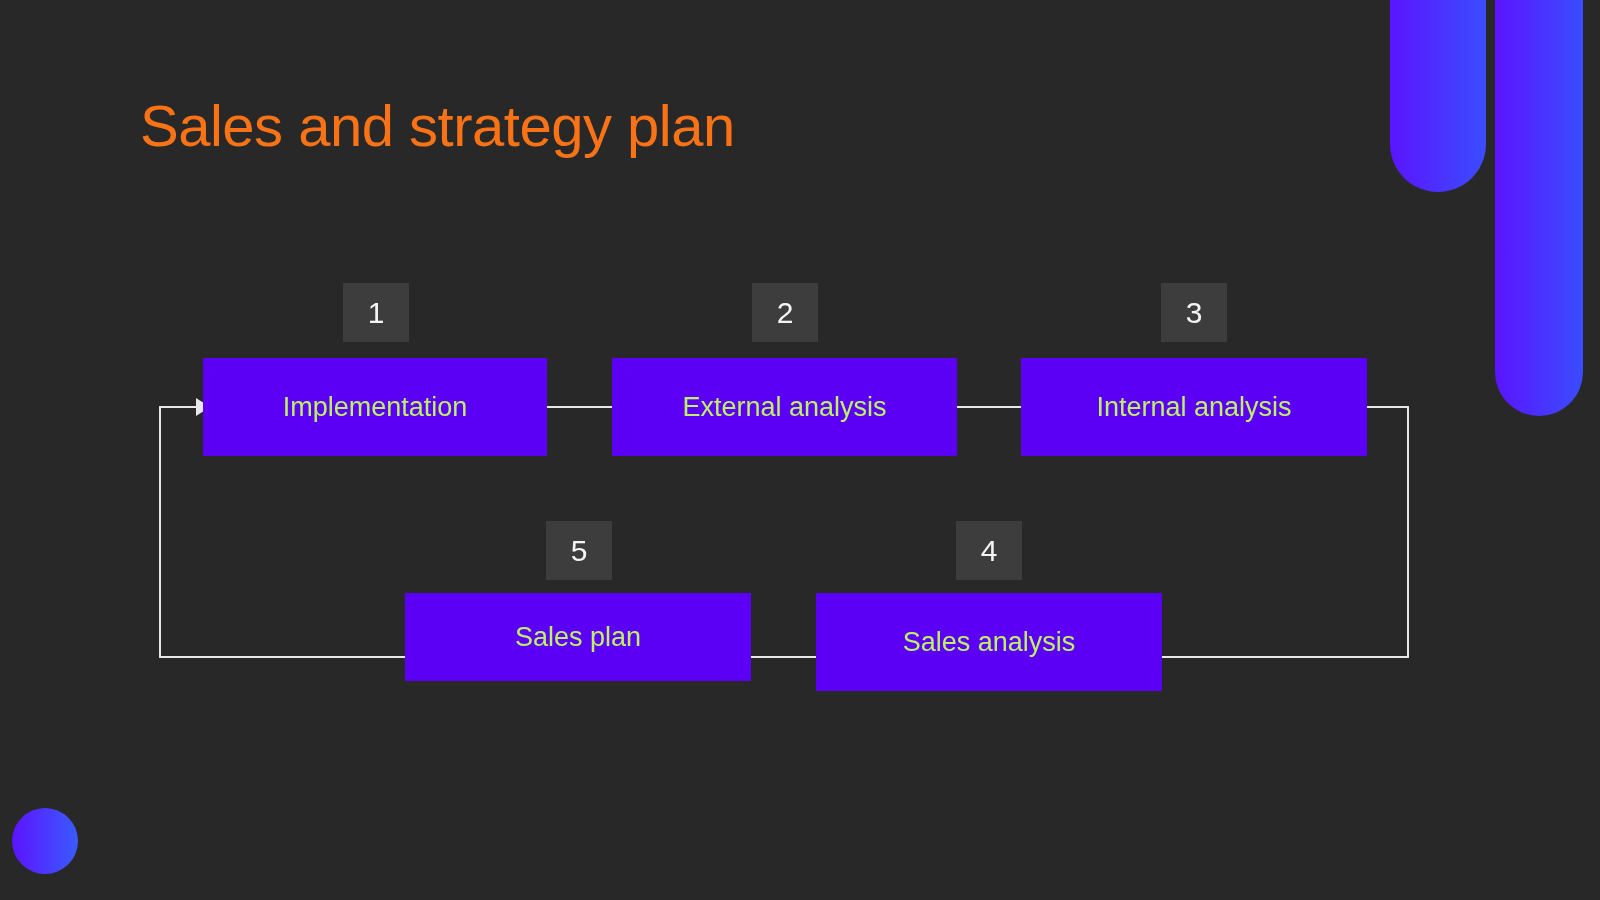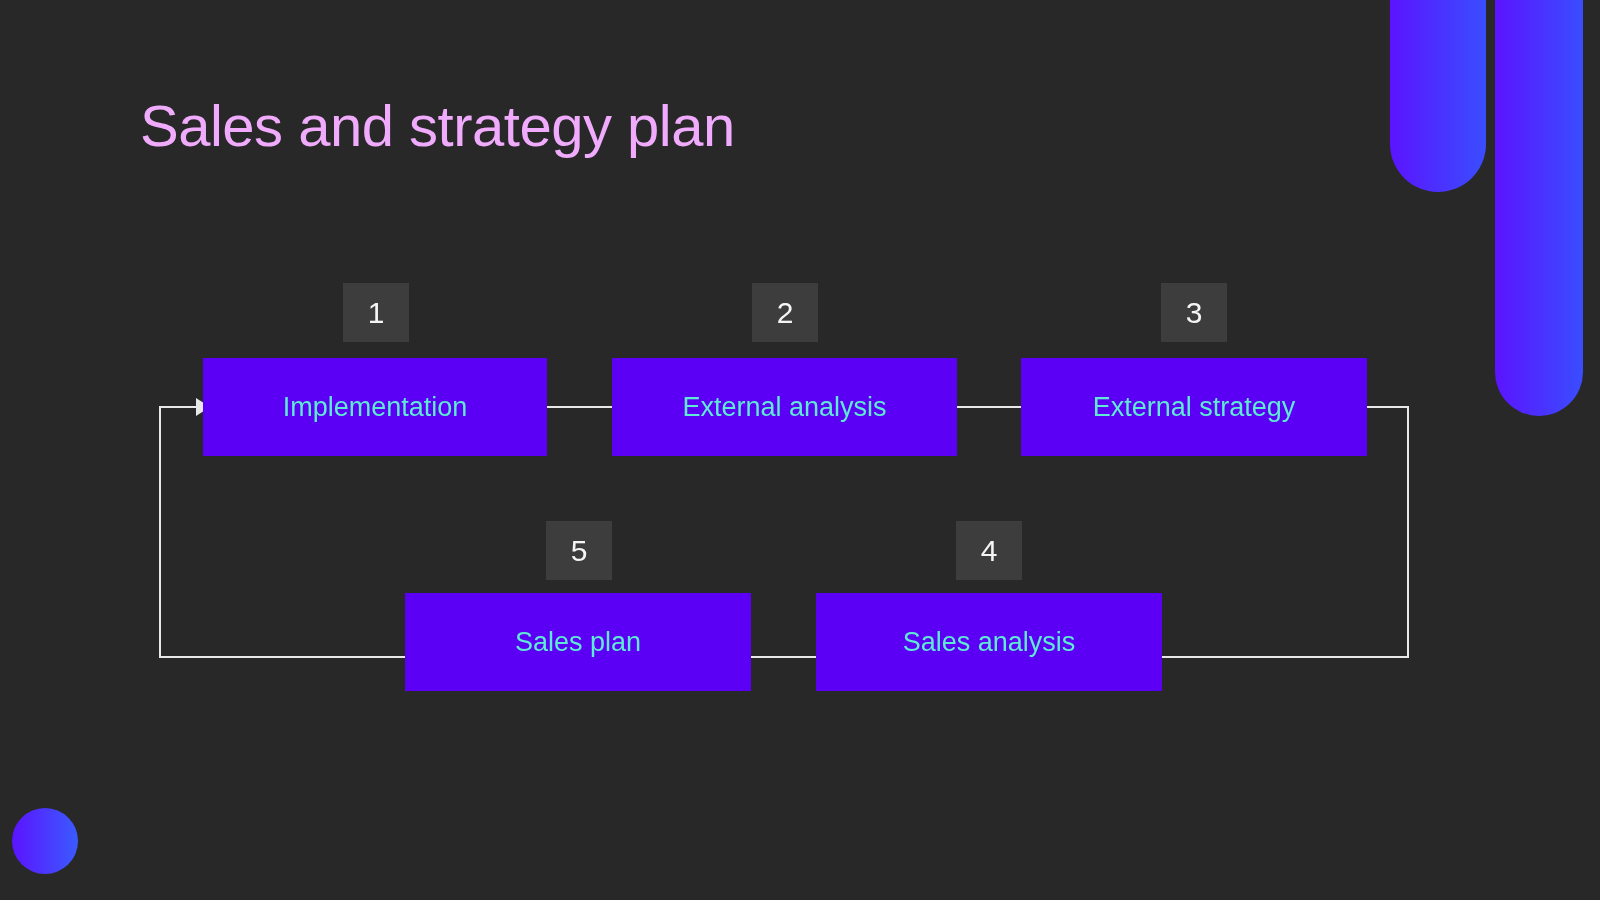--- a/index.html
+++ b/index.html
@@ -37,21 +37,21 @@
     background: linear-gradient(90deg, #5b14ff 0%, #3a5bff 100%);
   }
 
   
   #page-title {
     position: absolute;
     left: 140px;
     top: 92px;
     font-size: 58px;
     font-weight: 300;
-    color: #f0abfc;
+    color: #f97316;
     letter-spacing: -0.5px;
     white-space: nowrap;
     font-stretch: condensed;
   }
 
   
   #flow-svg {
     position: absolute;
     left: 0;
     top: 0;
@@ -59,21 +59,21 @@
     height: 900px;
   }
 
   
   .process-box {
     position: absolute;
     background: #5c00f5;
     display: flex;
     align-items: center;
     justify-content: center;
-    color: #5eead4;
+    color: #bef264;
     font-size: 27px;
     font-weight: 300;
     font-stretch: condensed;
     white-space: nowrap;
   }
 
   
   .step-badge {
     position: absolute;
     background: #3d3d3d;
@@ -120,29 +120,29 @@
       <div class="step-badge" style="left: 752px; top: 283px; width: 66px; height: 59px; background: rgb(61, 61, 61);">
         <span>2</span>
       </div>
       <div class="process-box" style="left: 612px; top: 358px; width: 345px; height: 98px; background: rgb(92, 0, 245);">
         <span>External analysis</span>
       </div>
       <div class="step-badge" style="left: 1161px; top: 283px; width: 66px; height: 59px; background: rgb(61, 61, 61);">
         <span>3</span>
       </div>
       <div class="process-box" style="left: 1021px; top: 358px; width: 346px; height: 98px; background: rgb(92, 0, 245);">
-        <span>External strategy</span>
+        <span>Internal analysis</span>
       </div>
       <div class="step-badge" style="left: 956px; top: 521px; width: 66px; height: 59px; background: rgb(61, 61, 61);">
         <span>4</span>
       </div>
       <div class="process-box" style="left: 816px; top: 593px; width: 346px; height: 98px; background: rgb(92, 0, 245);">
         <span>Sales analysis</span>
       </div>
       <div class="step-badge" style="left: 546px; top: 521px; width: 66px; height: 59px; background: rgb(61, 61, 61);">
         <span>5</span>
       </div>
-      <div class="process-box" style="left: 405px; top: 593px; width: 346px; height: 98px; background: rgb(92, 0, 245);">
+      <div class="process-box" style="left: 405px; top: 593px; width: 346px; height: 88px; background: rgb(92, 0, 245);">
         <span>Sales plan</span>
       </div>
     </div>
 
 </div>
 
 </body></html>

